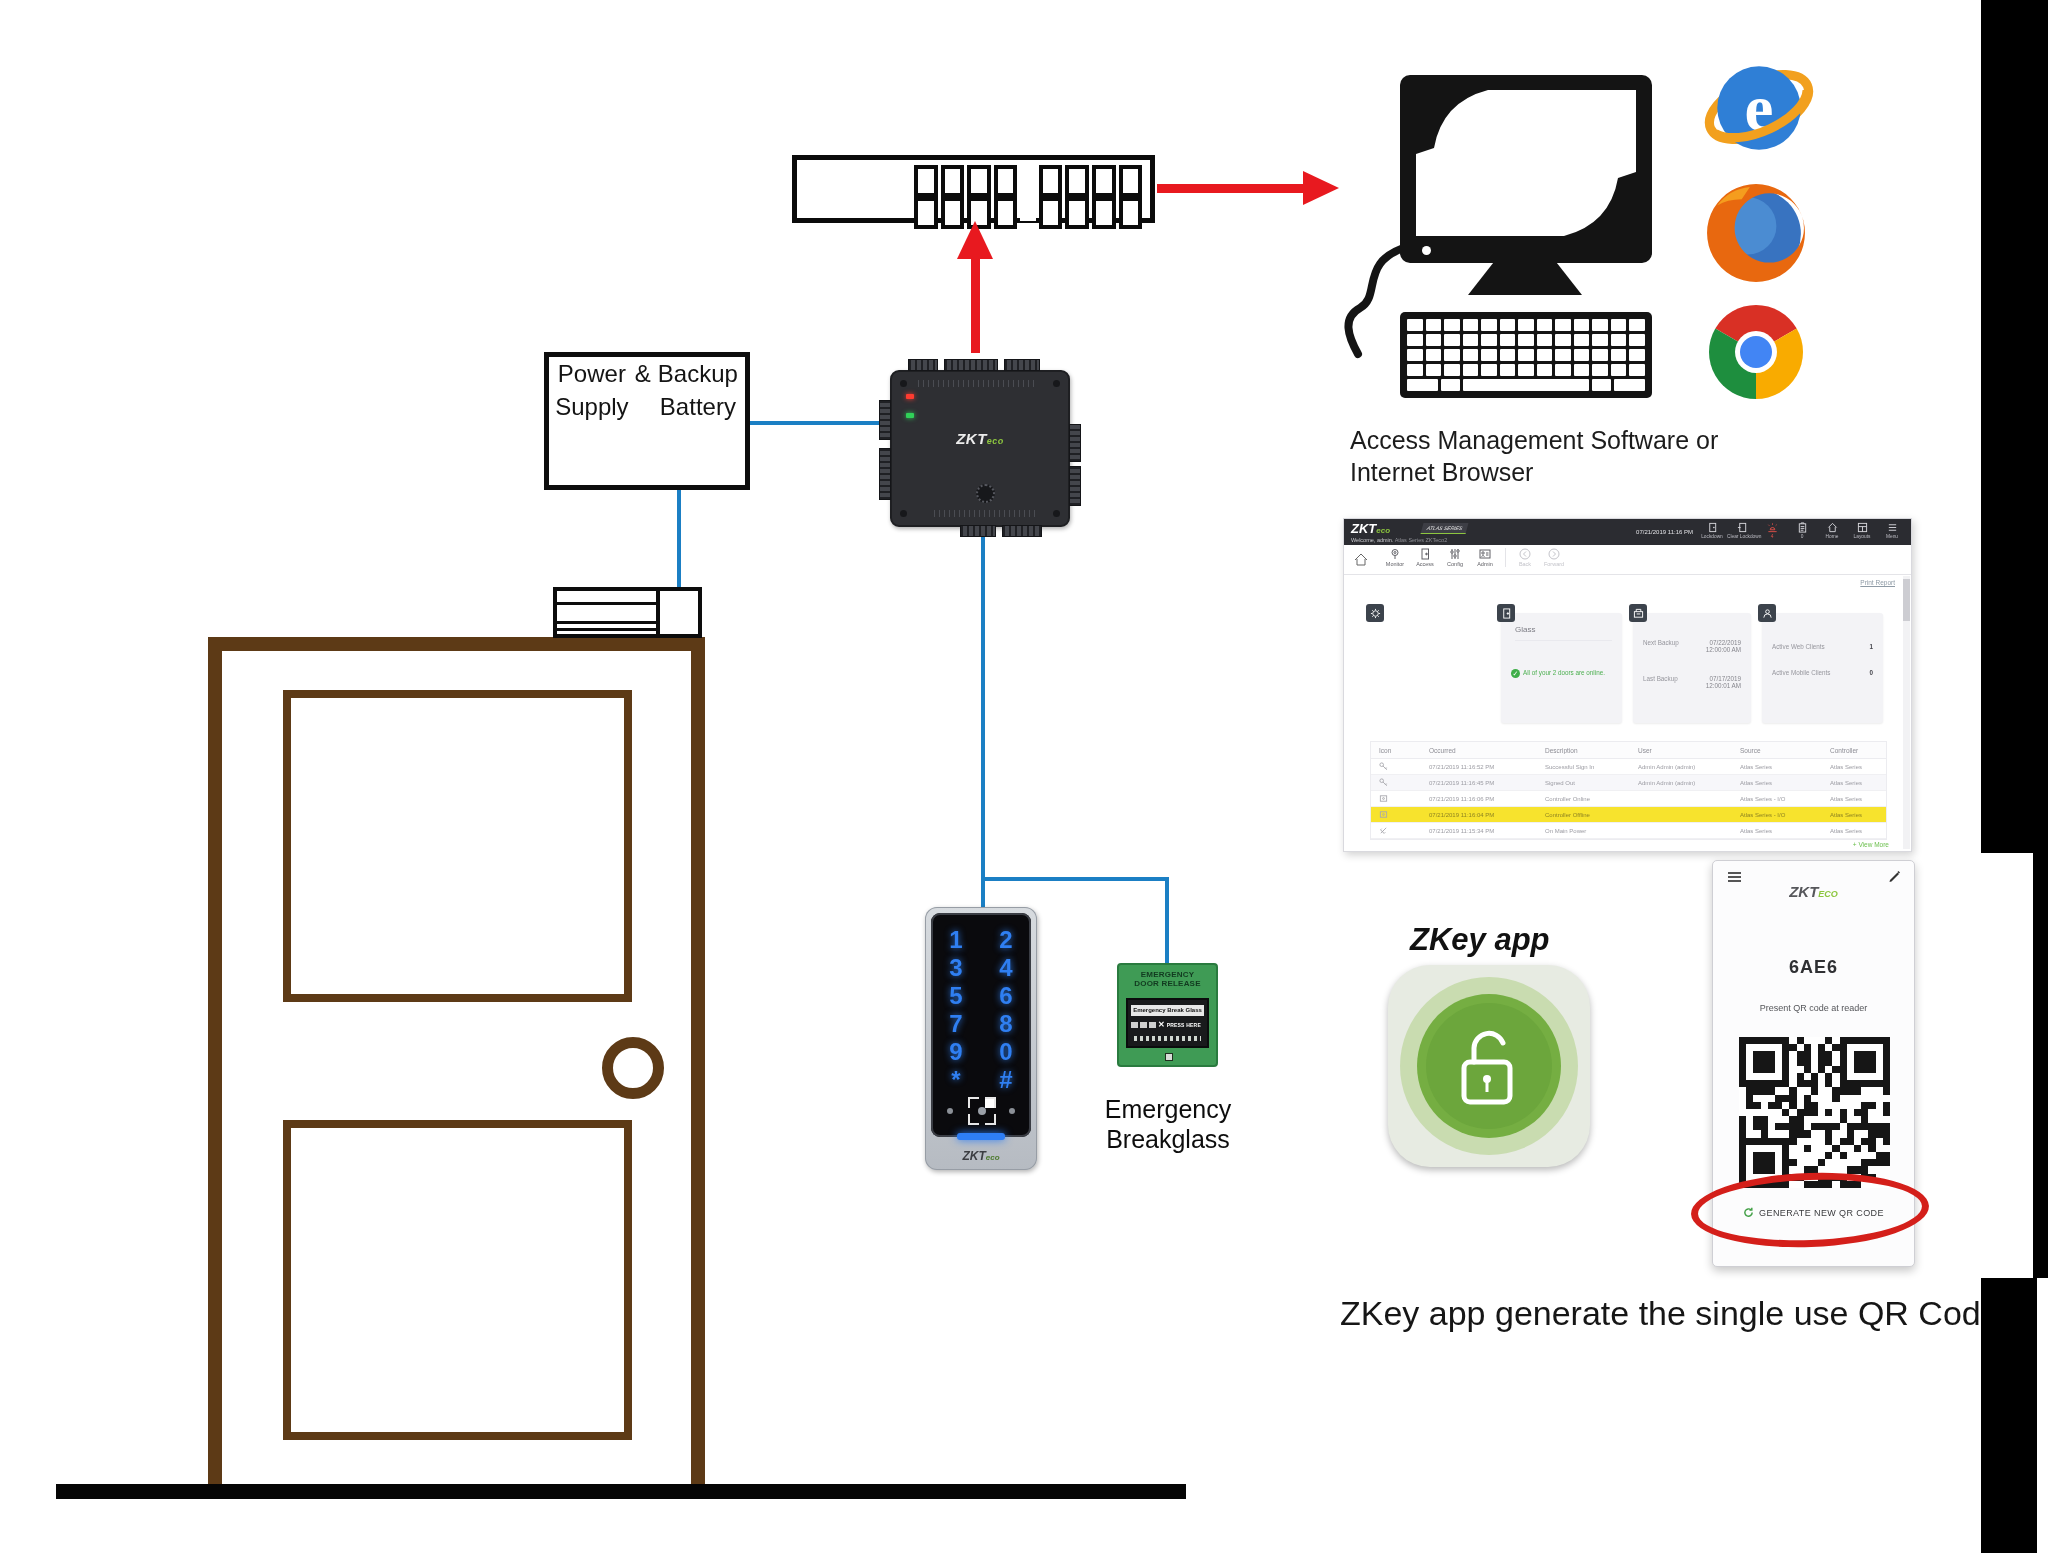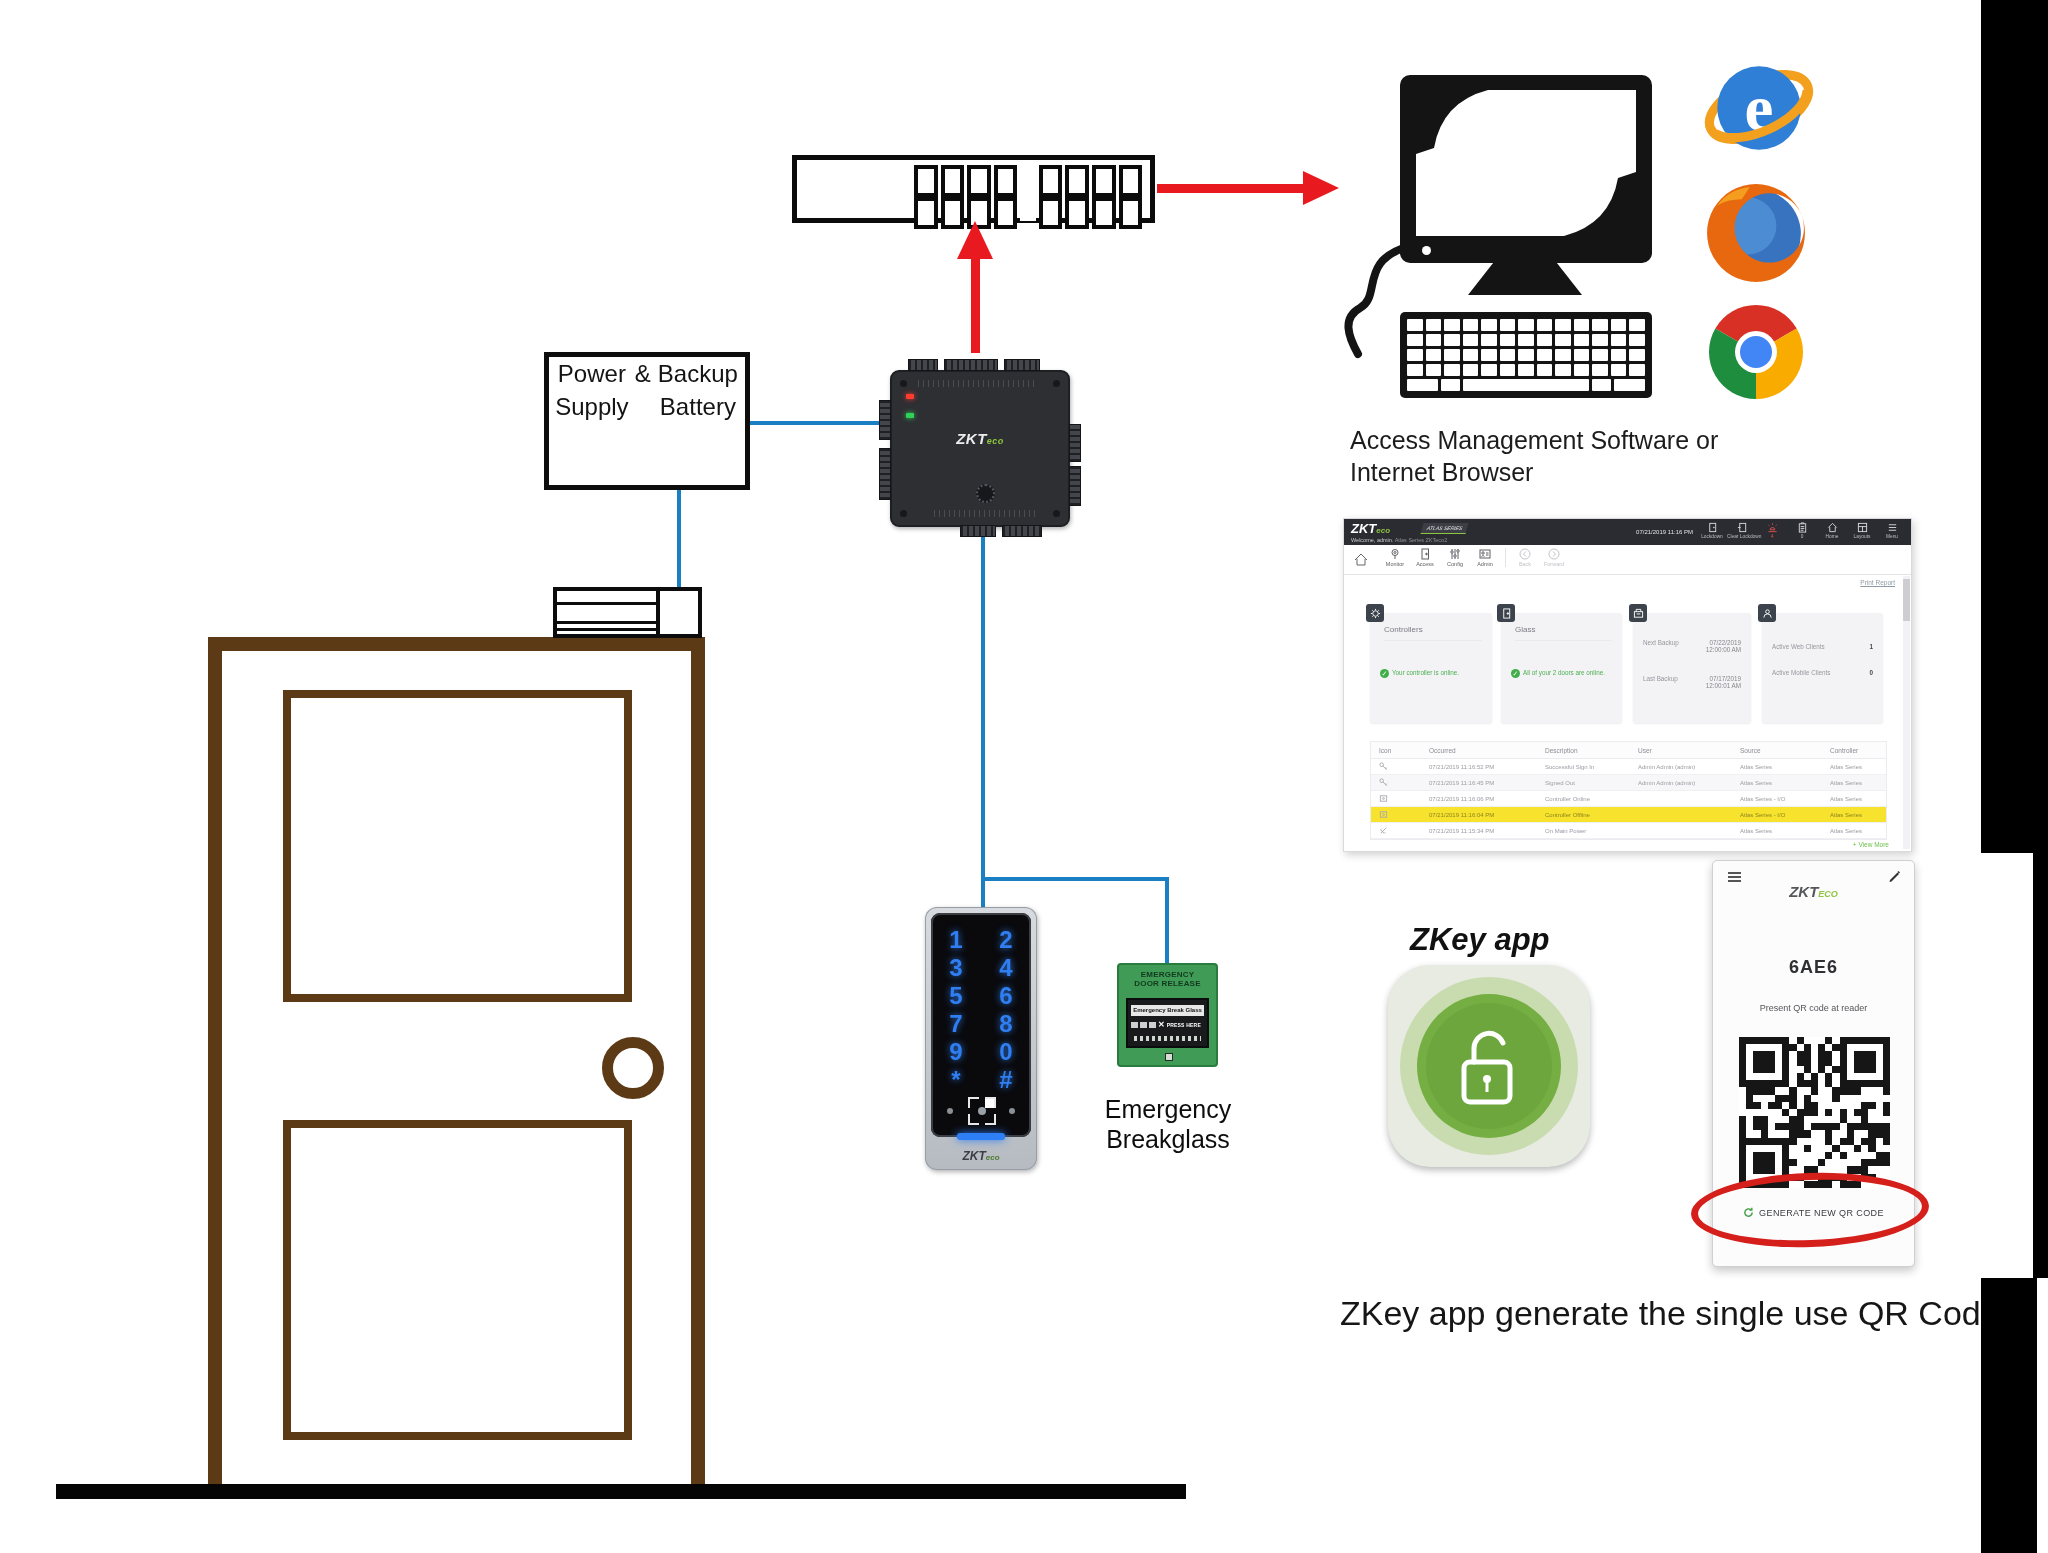--- a/index.html
+++ b/index.html
@@ -556,27 +556,20 @@
           <svg viewBox="0 0 12 12" stroke="currentColor" fill="none">
               <circle cx="6" cy="6" r="5"></circle>
               <path d="M5,3.5 L7.5,6 L5,8.5"></path>
             </svg>
           <div class="lb">Forward</div>
         </div>
       </div>
     </div>
     <div class="wa-print">Print Report</div>
 
-    <div class="card c1">
-      <div class="ttl">Controllers</div>
-      <div class="status">
-          <span class="check"></span>
-          <span>Your controller is online.</span>
-        </div>
-    </div>
     <div class="card c2">
       <div class="ttl">Glass</div>
       <div class="status">
           <span class="check"></span>
           <span>All of your 2 doors are online.</span>
         </div>
     </div>
     <div class="card c3">
       <div class="crow" style="top:26px">
           <span>Next Backup</span>

